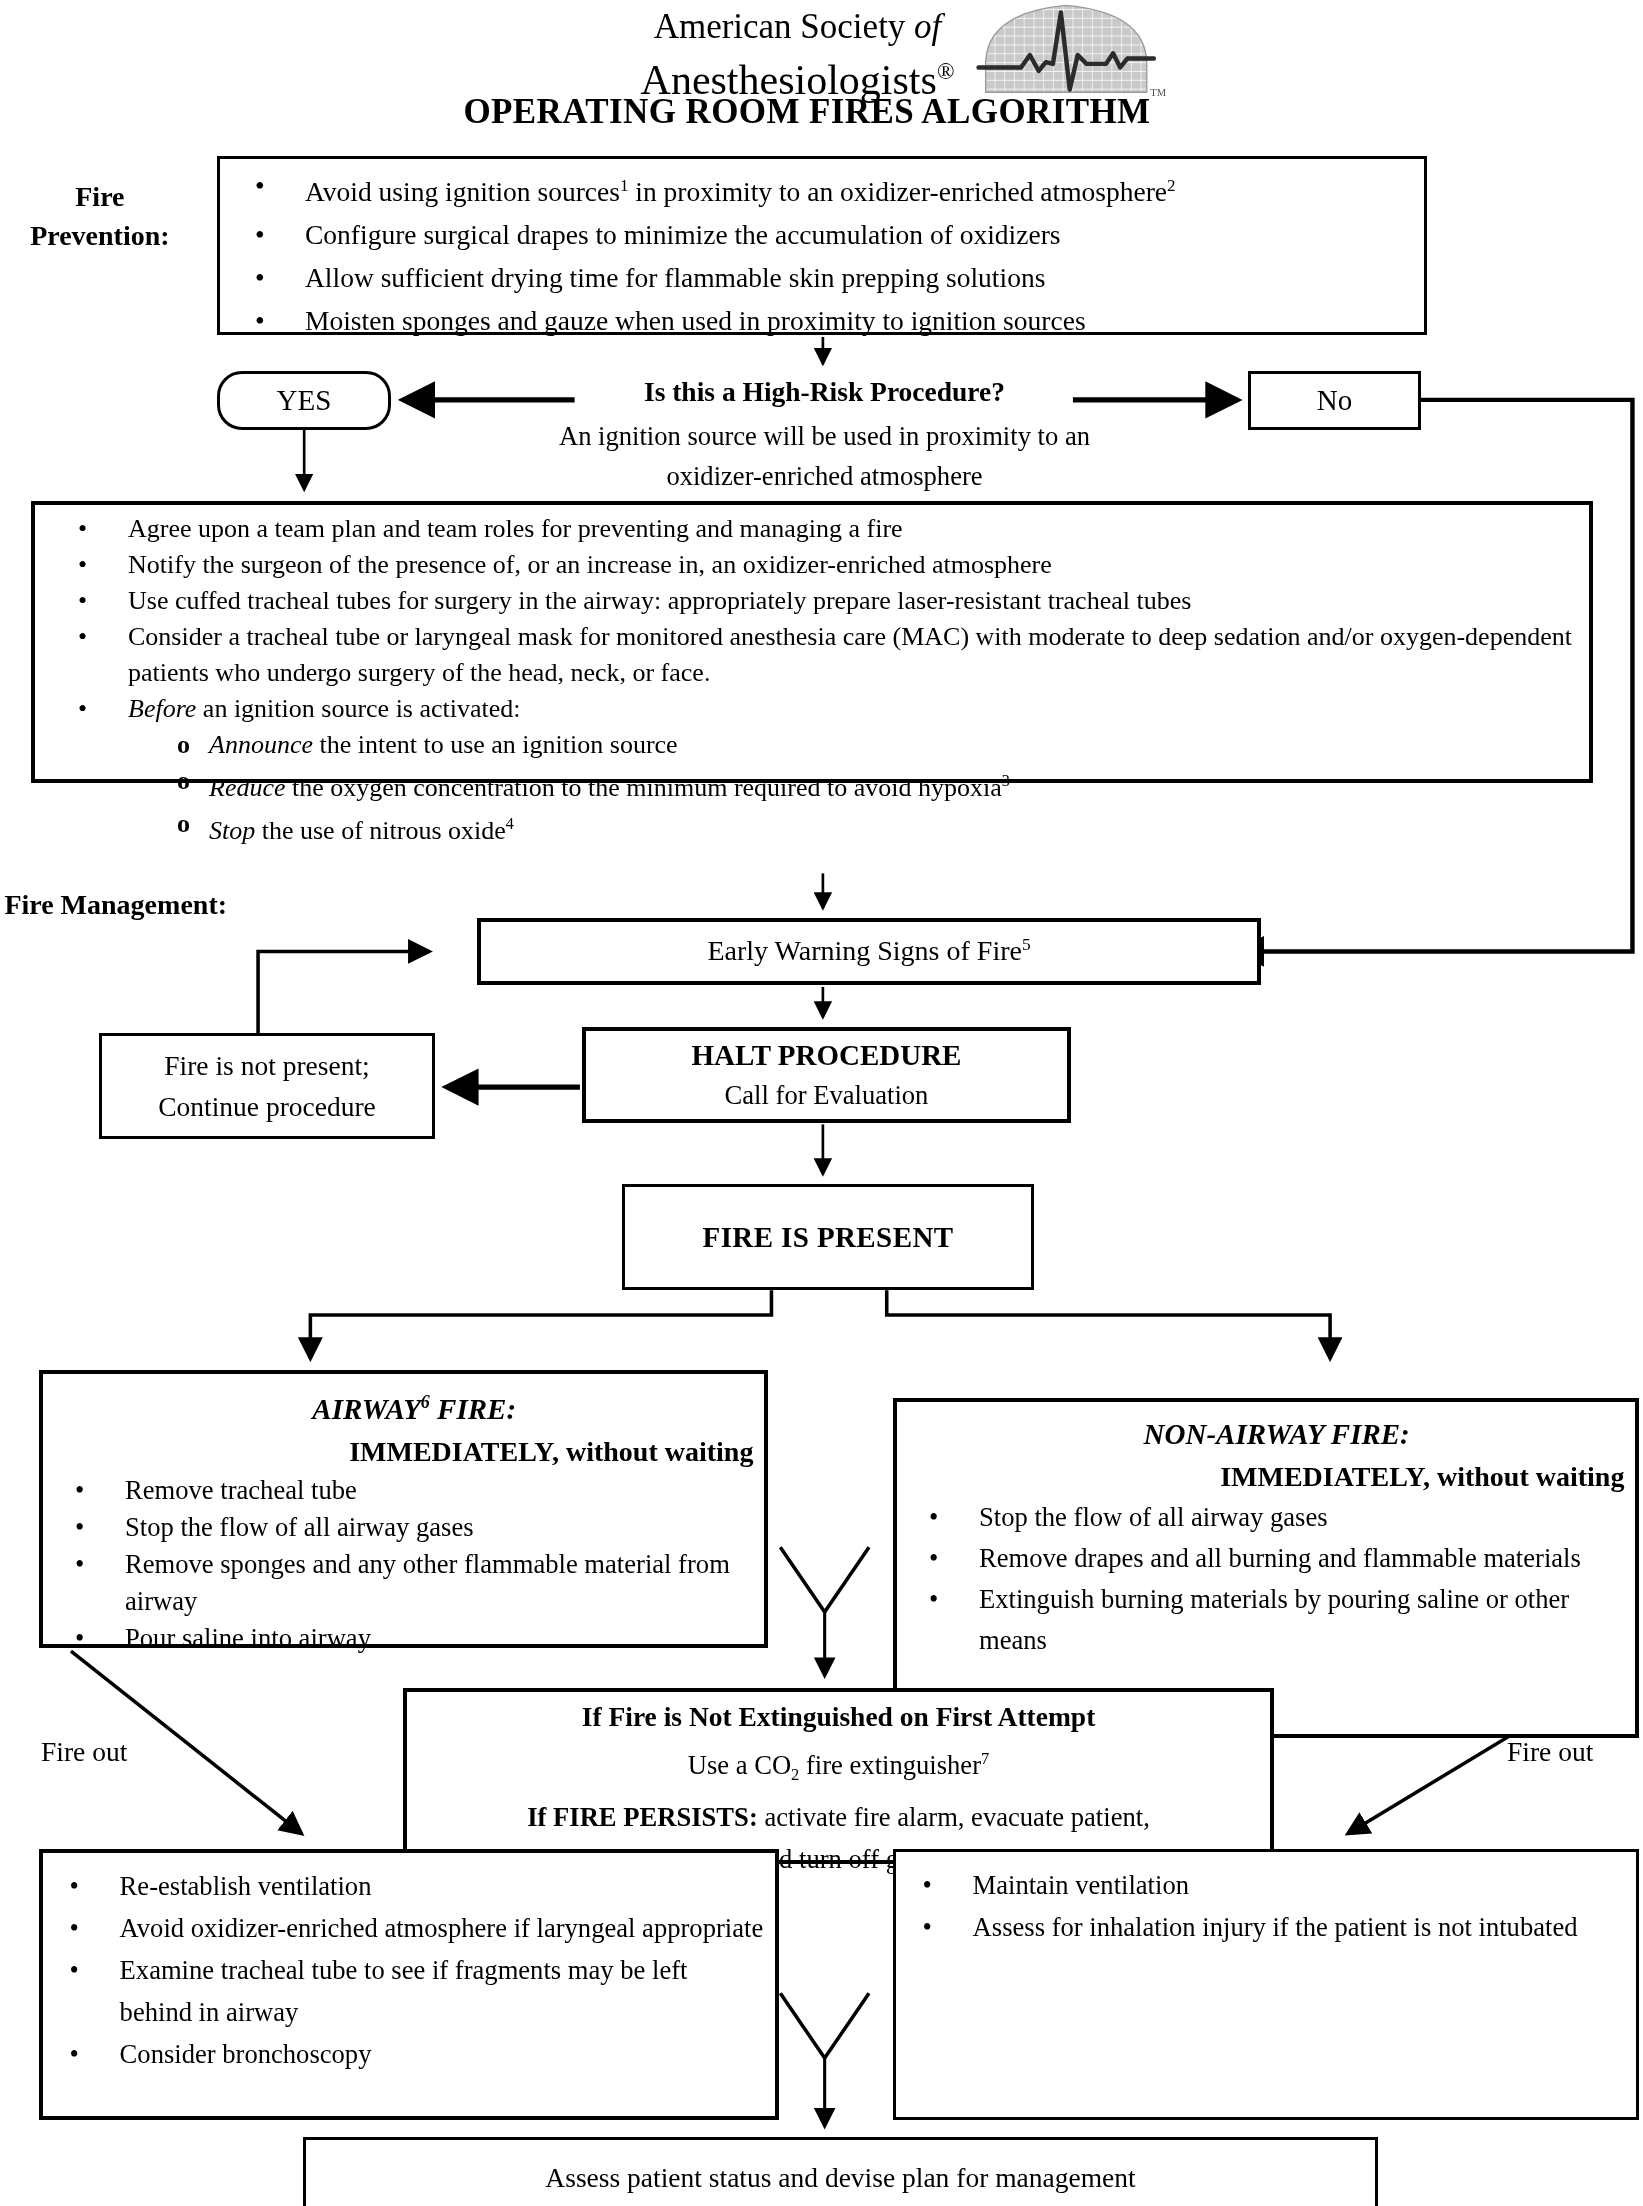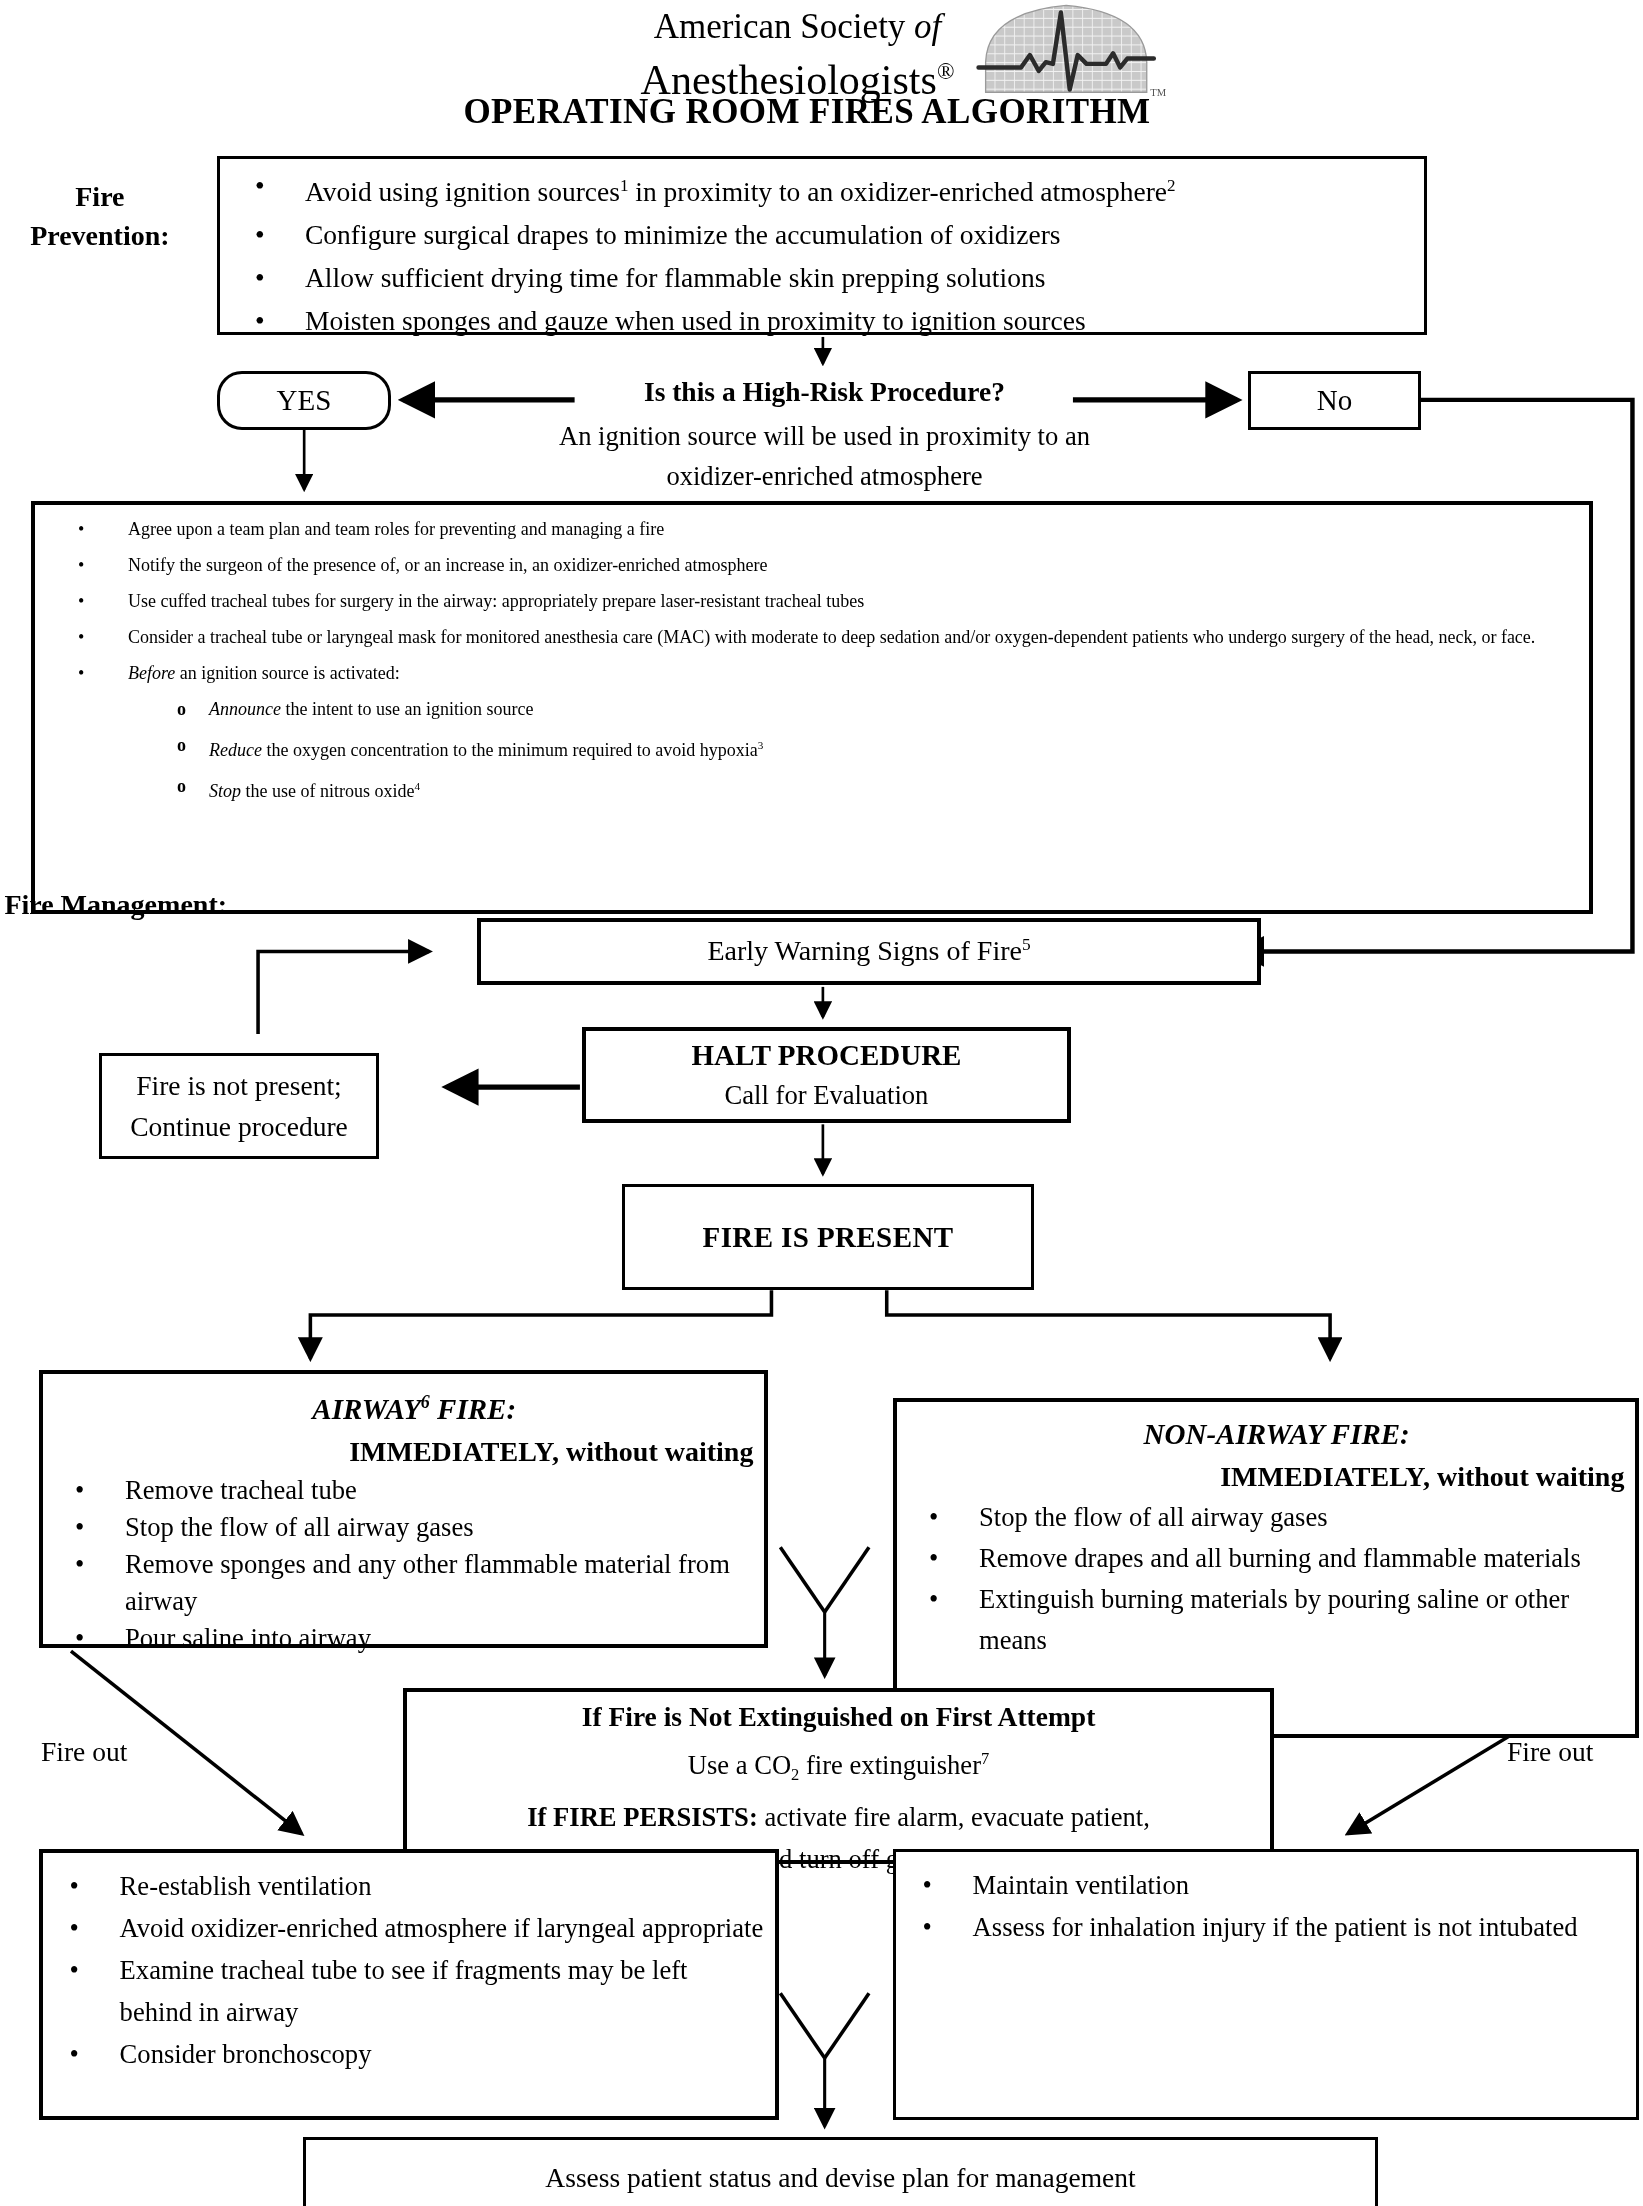--- a/index.html
+++ b/index.html
@@ -44,29 +44,29 @@
   .prevention .row { line-height:43px; }
 
   
   .question { left:470px; top:374px; width:709px; text-align:center; }
   .q1 { font-weight:bold; font-size:27.5px; line-height:35px; margin-bottom:7px; }
   .q2 { font-size:26.6px; line-height:40px; }
   .yes-box { left:217px; top:371px; width:174px; height:59px; font-size:29px;border-radius:25px; }
   .no-box  { left:1248px; top:371px; width:173px; height:59px; font-size:29px; }
 
   
-  .teamplan { left:31px; top:501px; width:1562px; height:413px; padding:6.2px 12.4px 1.8px 43px; font-size:18px; }
+  .teamplan { left:31px; top:501px; width:1562px; height:282px; padding:6.2px 12.4px 1.8px 43px; font-size:26px; }
   .teamplan .row { line-height:36px; }
 
   
   .ew   { left:441px; top:918px; width:784px; height:67px; font-weight:normal; font-size:28px;margin-left:36px; }
   .halt { left:582px; top:1027px; width:489px; height:96px; }
   .halt .h1 { font-weight:bold; font-size:29px; line-height:41px; }
   .halt .h2 { font-size:26.6px; line-height:39px; }
-  .nofire { left:99px; top:1033px; width:280px; height:106px; font-size:27.5px;margin-top:20px; }
+  .nofire { left:99px; top:1033px; width:336px; height:106px; font-size:27.5px; }
   .nofire div { line-height:41px; }
   .fip { left:622px; top:1184px; width:412px; height:106px; font-weight:bold; font-size:29px; letter-spacing:0.4px; }
 
   
   .airway { left:39px; top:1370px; width:729px; height:278px; padding:7px 10.6px 1.8px 32px; }
   .nonairway { left:893px; top:1398px; width:746px; height:340px; padding:10.6px 10.6px 1.8px 32px; }
   .fire-title { text-align:center; font-weight:bold; font-style:italic; font-size:29px; line-height:43px; }
   .fire-sub { text-align:right; font-weight:bold; font-size:28px; line-height:41px; }
   .airway .row, .nonairway .row { font-size:26.6px; line-height:37px; }
   .nonairway .row { line-height:41px; }

